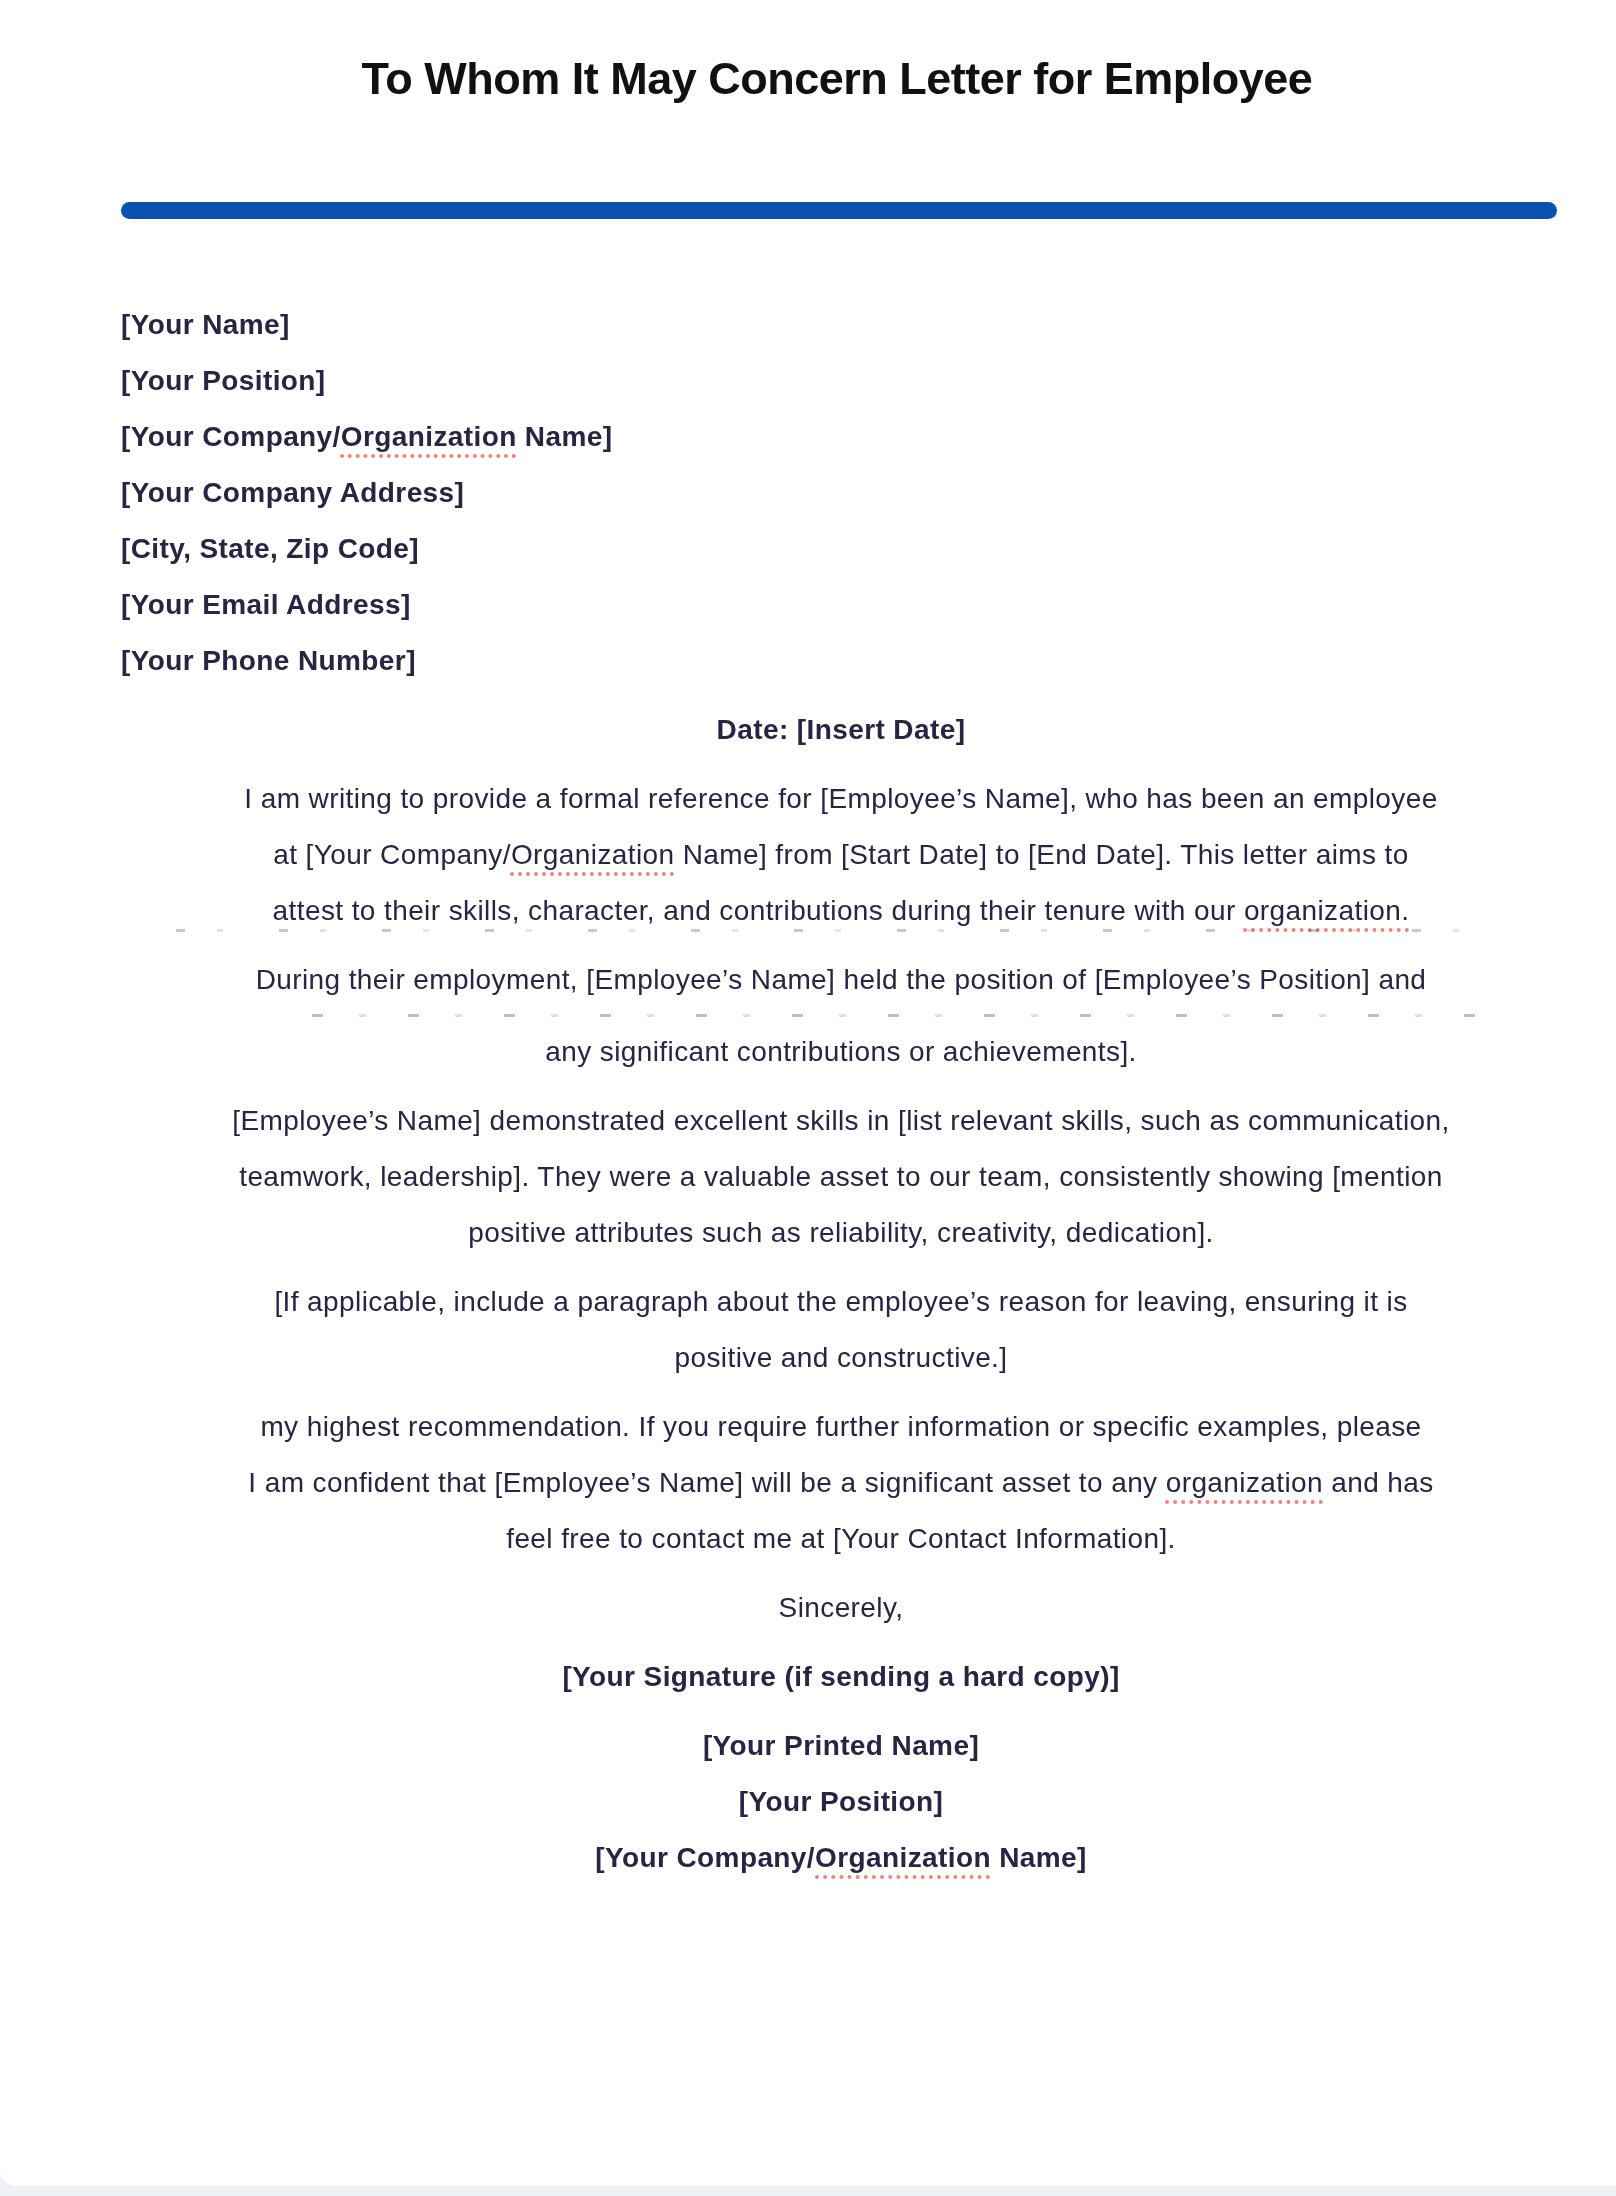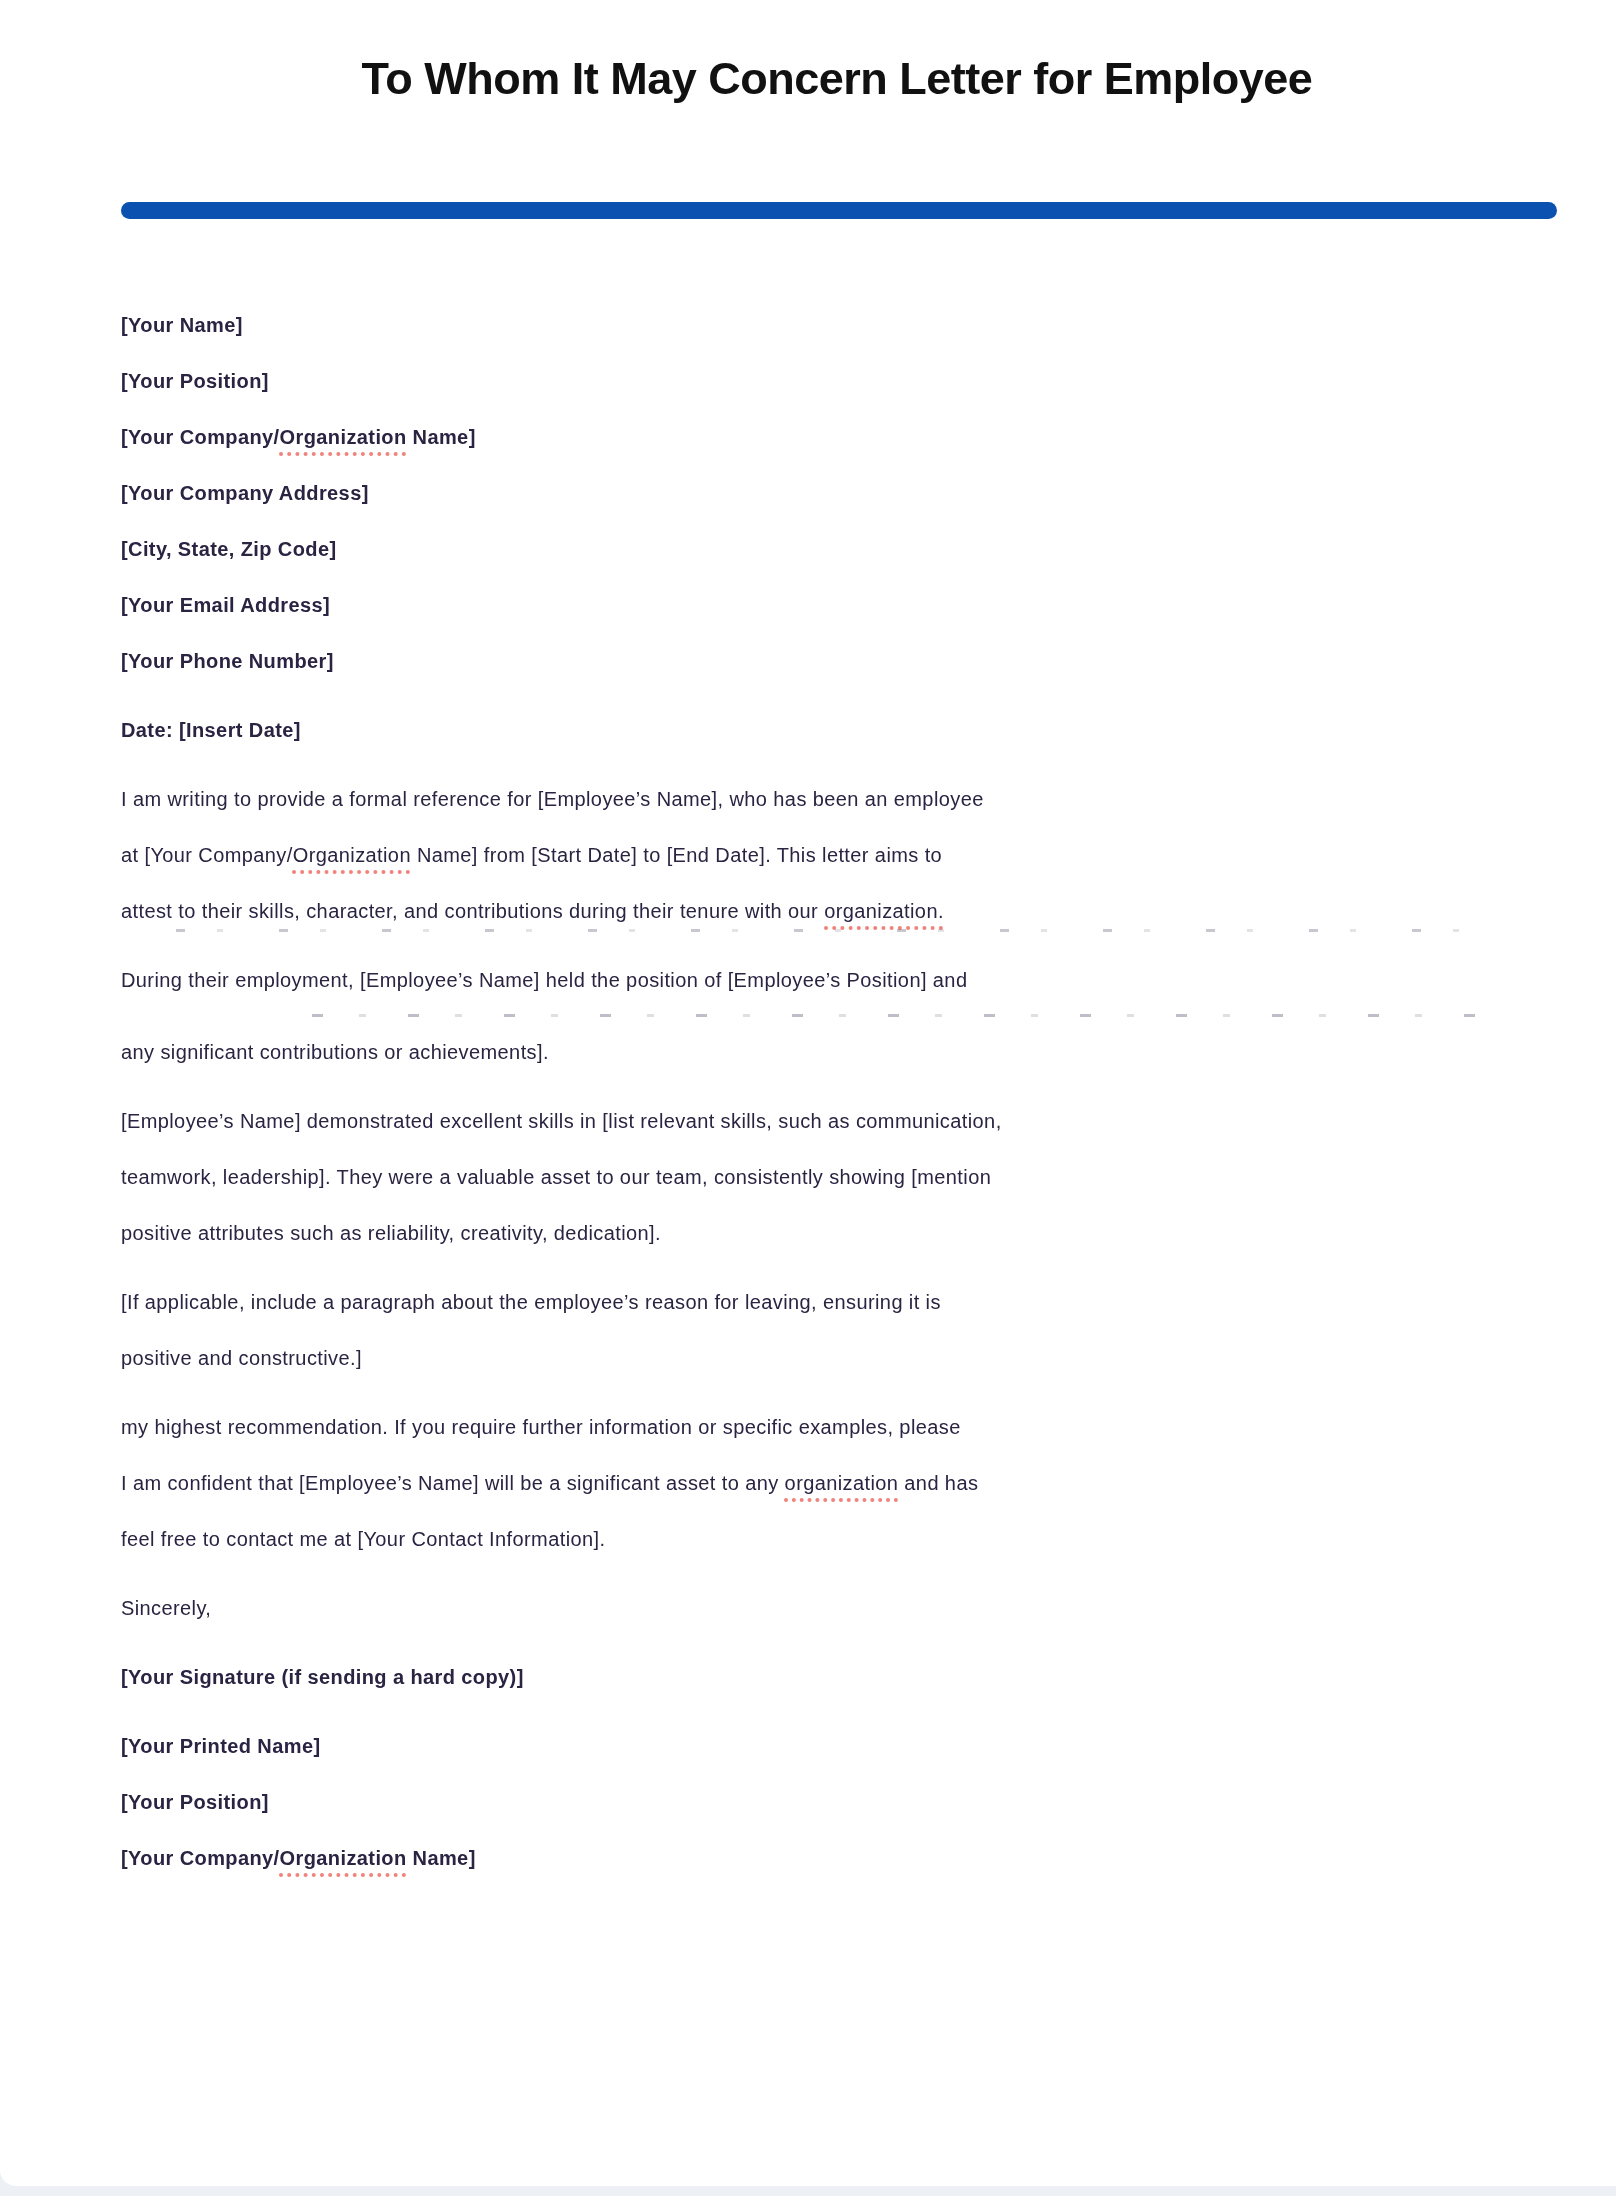--- a/index.html
+++ b/index.html
@@ -34,29 +34,29 @@
     height: 17px;
     margin: 96px 88px 0 92px;
     border-radius: 9px;
     background: #0b52b0;
   }
   .letter {
     padding: 0 84px 0 92px;
     color: #2a2342;
   }
   .line {
-    font-size: 20px;
+    font-size: 28px;
     line-height: 56px;
     letter-spacing: 0.4px;
     white-space: nowrap;
   }
   .bold { font-weight: 700; }
   .italic { font-style: italic; }
   .sender { margin-top: 78px; }
-  .block { margin-top: 13px; }
+  .block { margin-top: 13px; text-align: center; }
   .sp {
     text-decoration: underline;
     text-decoration-style: dotted;
     text-decoration-color: #f0837b;
     text-decoration-thickness: 4px;
     text-underline-offset: 8px;
     margin-top: 48px;
   }
   
   .ghost-a {

